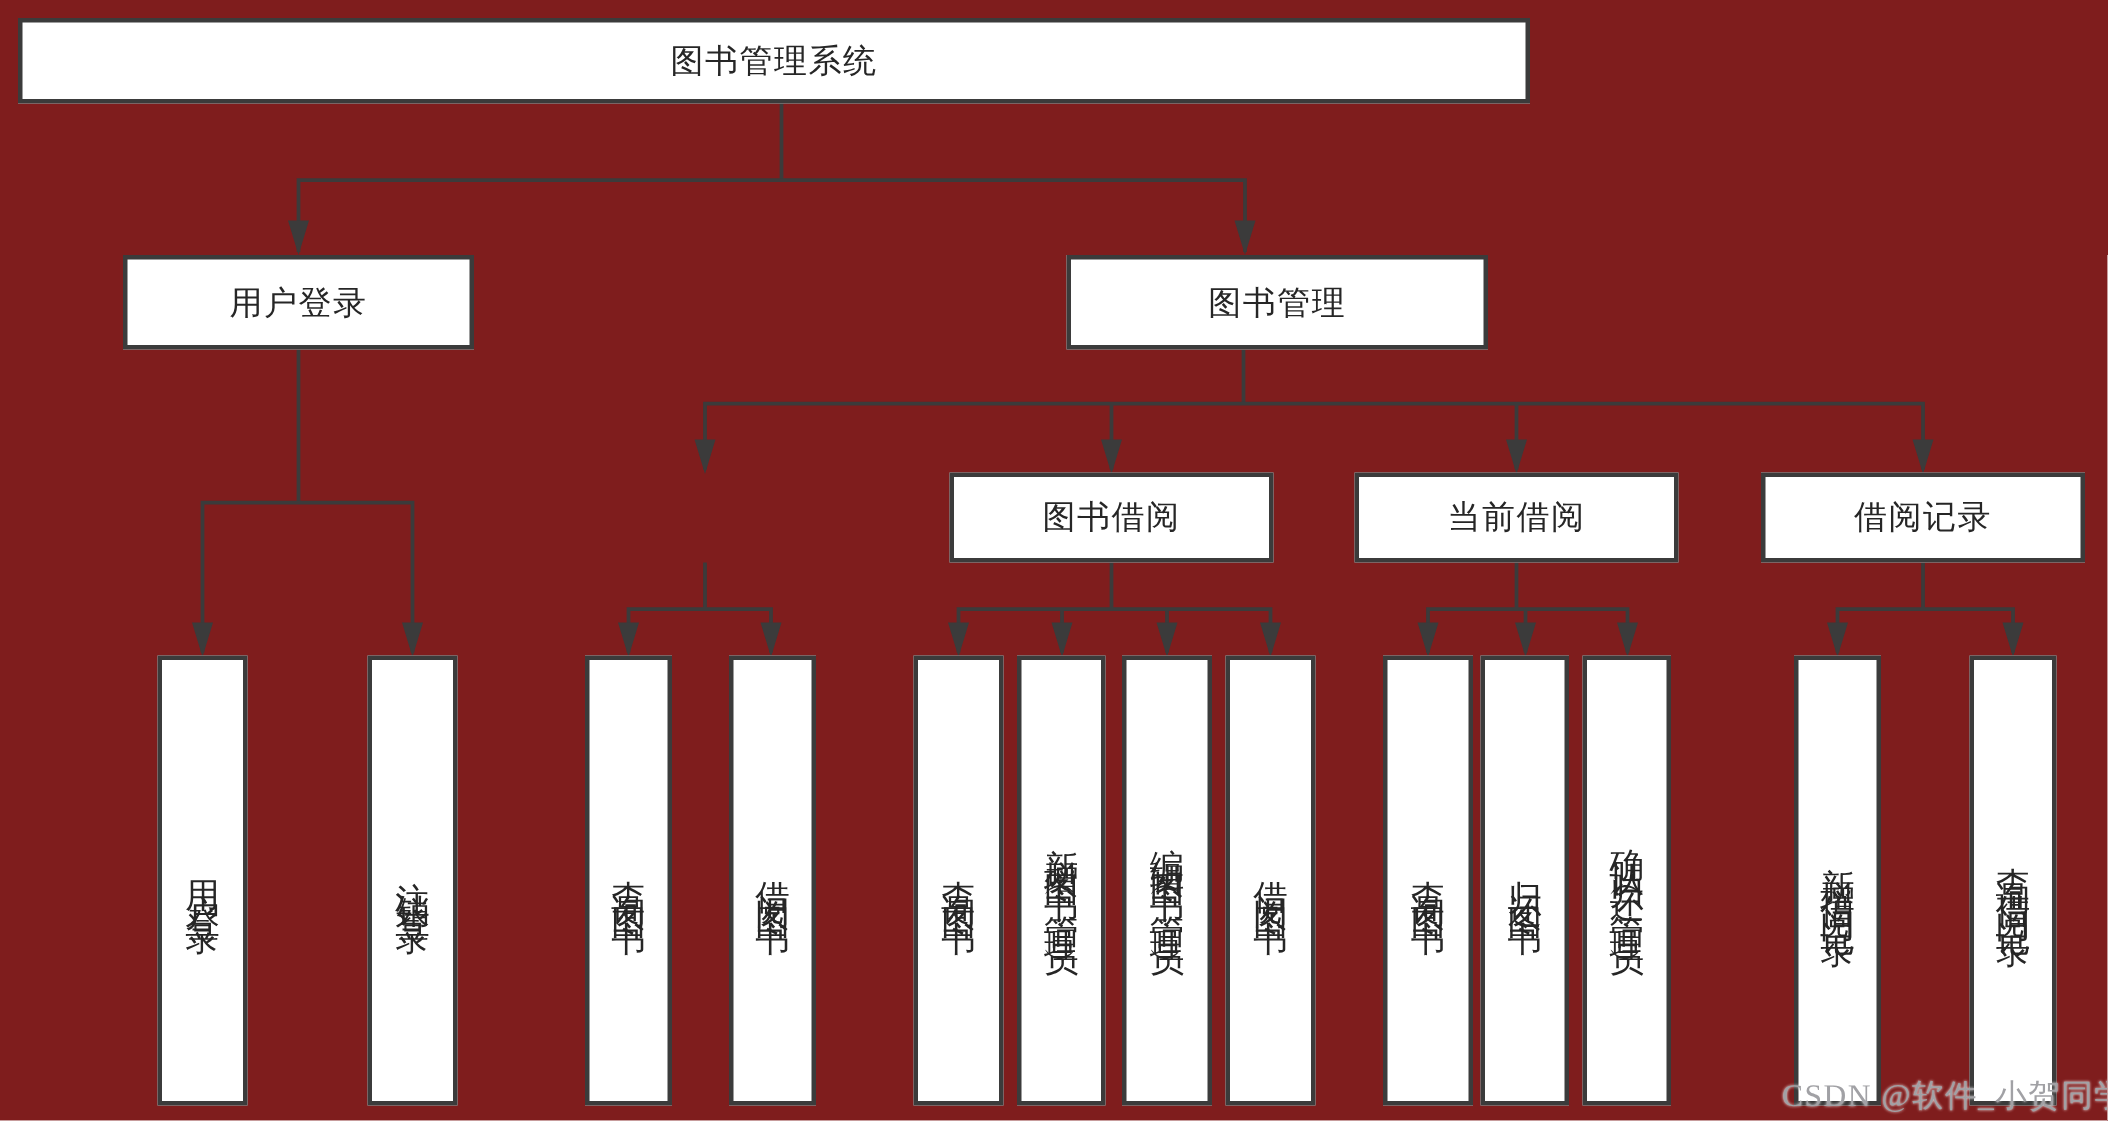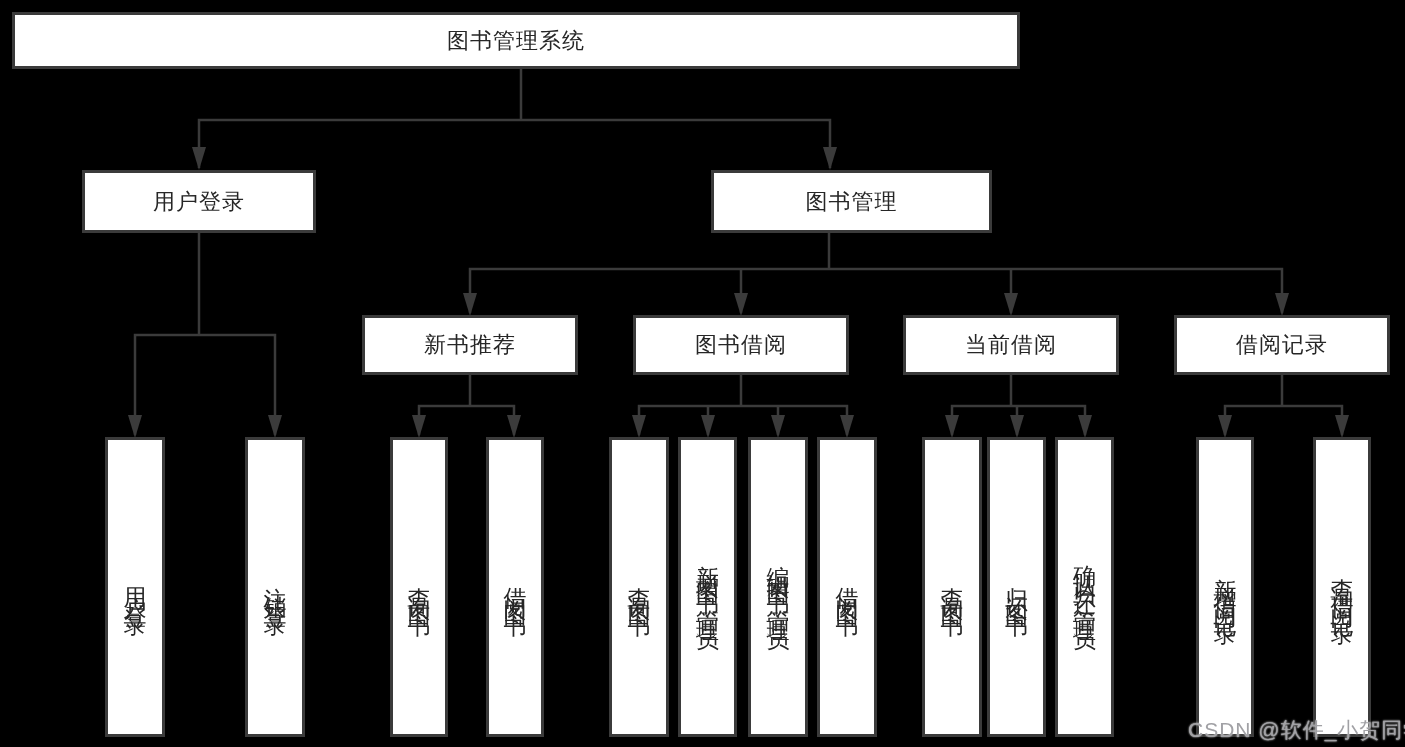--- a/index.html
+++ b/index.html
@@ -1,21 +1,21 @@
 <!DOCTYPE html>
 <html><head>
 <meta charset="utf-8">
 <style>
   html, body { margin: 0; padding: 0; background: #ffffff; }
   .stage {
     position: relative;
     width: 1405px;
     height: 747px;
-    background: #000000;
-    font-family: Liberation Sans, sans-serif;
+    background: #7f1d1d;
+    font-family: Liberation Serif, serif;
     overflow: hidden;
   }
   .connectors {
     position: absolute;
     left: 0; top: 0;
     width: 1405px; height: 747px;
     z-index: 1;
   }
   .box {
     position: absolute;
@@ -109,23 +109,20 @@
     <span class="lbl">图书管理系统</span>
   </div>
 
   <div class="box h" style="left:82px; top:170px; width:234px; height:63px;">
     <span class="lbl">用户登录</span>
   </div>
   <div class="box h" style="left:711px; top:170px; width:281px; height:63px;">
     <span class="lbl">图书管理</span>
   </div>
 
-  <div class="box h" style="left:362px; top:315px; width:216px; height:60px;">
-    <span class="lbl">新书推荐</span>
-  </div>
   <div class="box h" style="left:633px; top:315px; width:216px; height:60px;">
     <span class="lbl">图书借阅</span>
   </div>
   <div class="box h" style="left:903px; top:315px; width:216px; height:60px;">
     <span class="lbl">当前借阅</span>
   </div>
   <div class="box h" style="left:1174px; top:315px; width:216px; height:60px;">
     <span class="lbl">借阅记录</span>
   </div>
 

